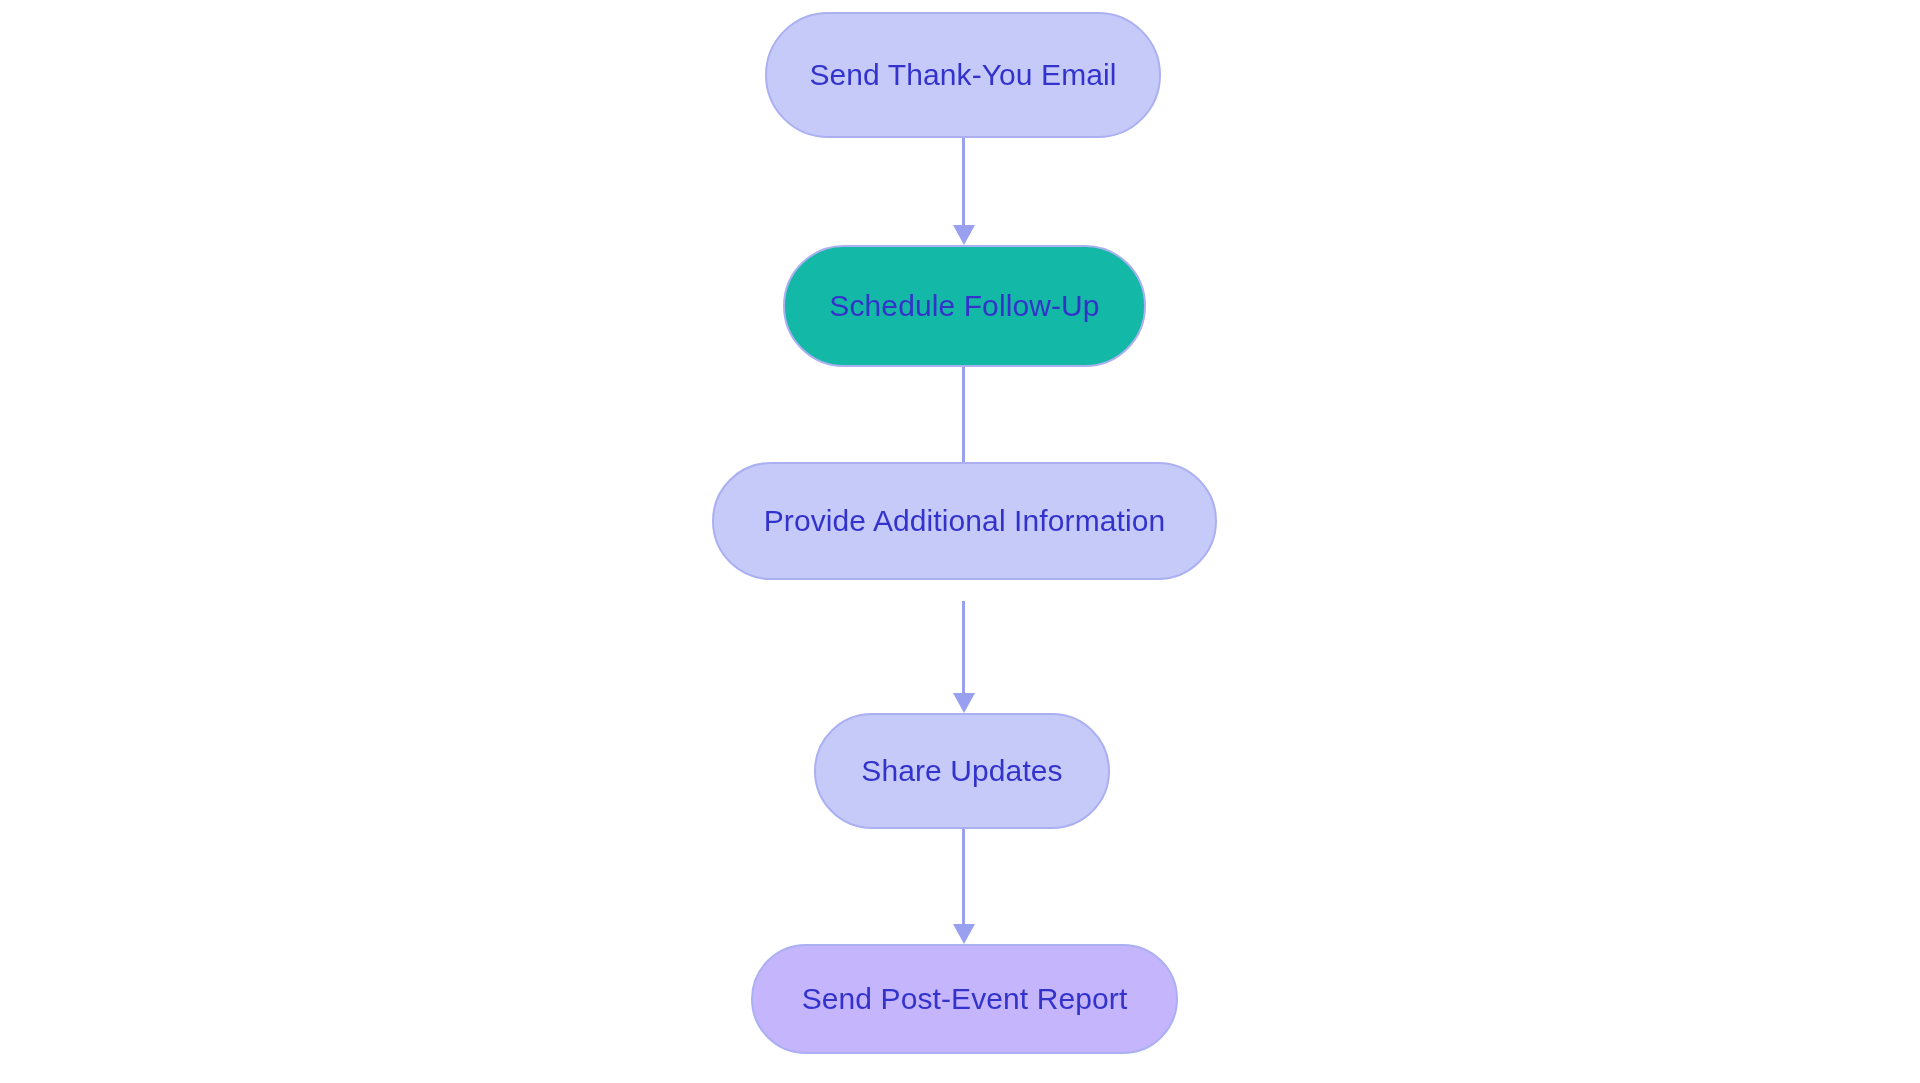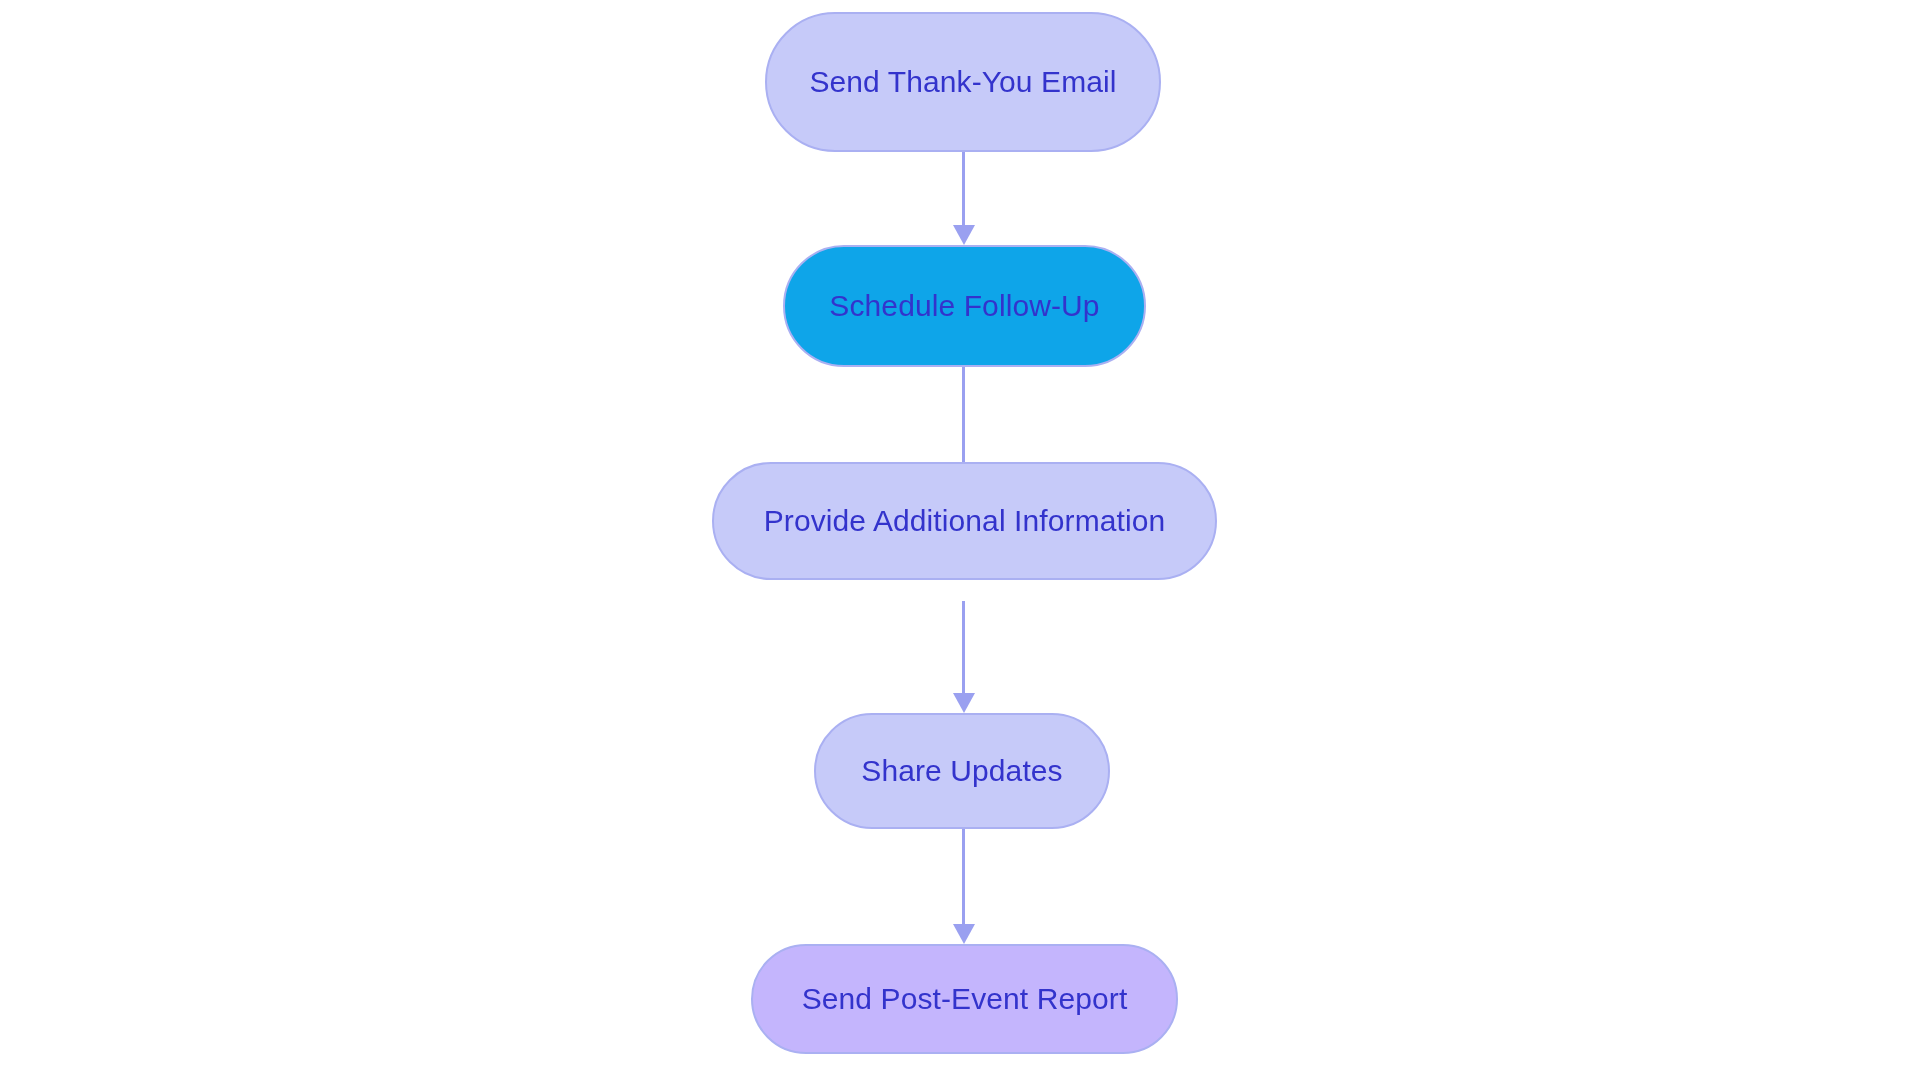--- a/index.html
+++ b/index.html
@@ -83,24 +83,24 @@
   </div>
   <div class="connector" style="left: 962px; top: 601px; width: 3px; height: 112px;">
     <div class="connector-line" style="height: 92px; background: rgb(154, 160, 240);"></div>
     <div class="connector-head" style="left: -9.5px; top: 92px; border-top-color: rgb(154, 160, 240);"></div>
   </div>
   <div class="connector" style="left: 962px; top: 829px; width: 3px; height: 115px;">
     <div class="connector-line" style="height: 95px; background: rgb(154, 160, 240);"></div>
     <div class="connector-head" style="left: -9.5px; top: 95px; border-top-color: rgb(154, 160, 240);"></div>
   </div>
 
-  <div class="flow-node" style="left: 765px; top: 12px; width: 396px; height: 140px; background: rgb(198, 202, 249); border-color: rgb(170, 176, 242); color: rgb(51, 51, 204);">
+  <div class="flow-node" style="left: 765px; top: 12px; width: 396px; height: 126px; background: rgb(198, 202, 249); border-color: rgb(170, 176, 242); color: rgb(51, 51, 204);">
     <span class="flow-node-label">Send Thank-You Email</span>
   </div>
-  <div class="flow-node" style="left: 783px; top: 245px; width: 363px; height: 122px; background: #0ea5e9; border-color: rgb(170, 176, 242); color: rgb(51, 51, 204);">
+  <div class="flow-node" style="left: 783px; top: 245px; width: 363px; height: 122px; background: #14b8a6; border-color: rgb(170, 176, 242); color: rgb(51, 51, 204);">
     <span class="flow-node-label">Schedule Follow-Up</span>
   </div>
   <div class="flow-node" style="left: 712px; top: 462px; width: 505px; height: 118px; background: rgb(198, 202, 249); border-color: rgb(170, 176, 242); color: rgb(51, 51, 204);">
     <span class="flow-node-label">Provide Additional Information</span>
   </div>
   <div class="flow-node" style="left: 814px; top: 713px; width: 296px; height: 116px; background: rgb(198, 202, 249); border-color: rgb(170, 176, 242); color: rgb(51, 51, 204);">
     <span class="flow-node-label">Share Updates</span>
   </div>
   <div class="flow-node" style="left: 751px; top: 944px; width: 427px; height: 110px; background: #c4b5fd; border-color: rgb(170, 176, 242); color: rgb(51, 51, 204);">
     <span class="flow-node-label">Send Post-Event Report</span>

